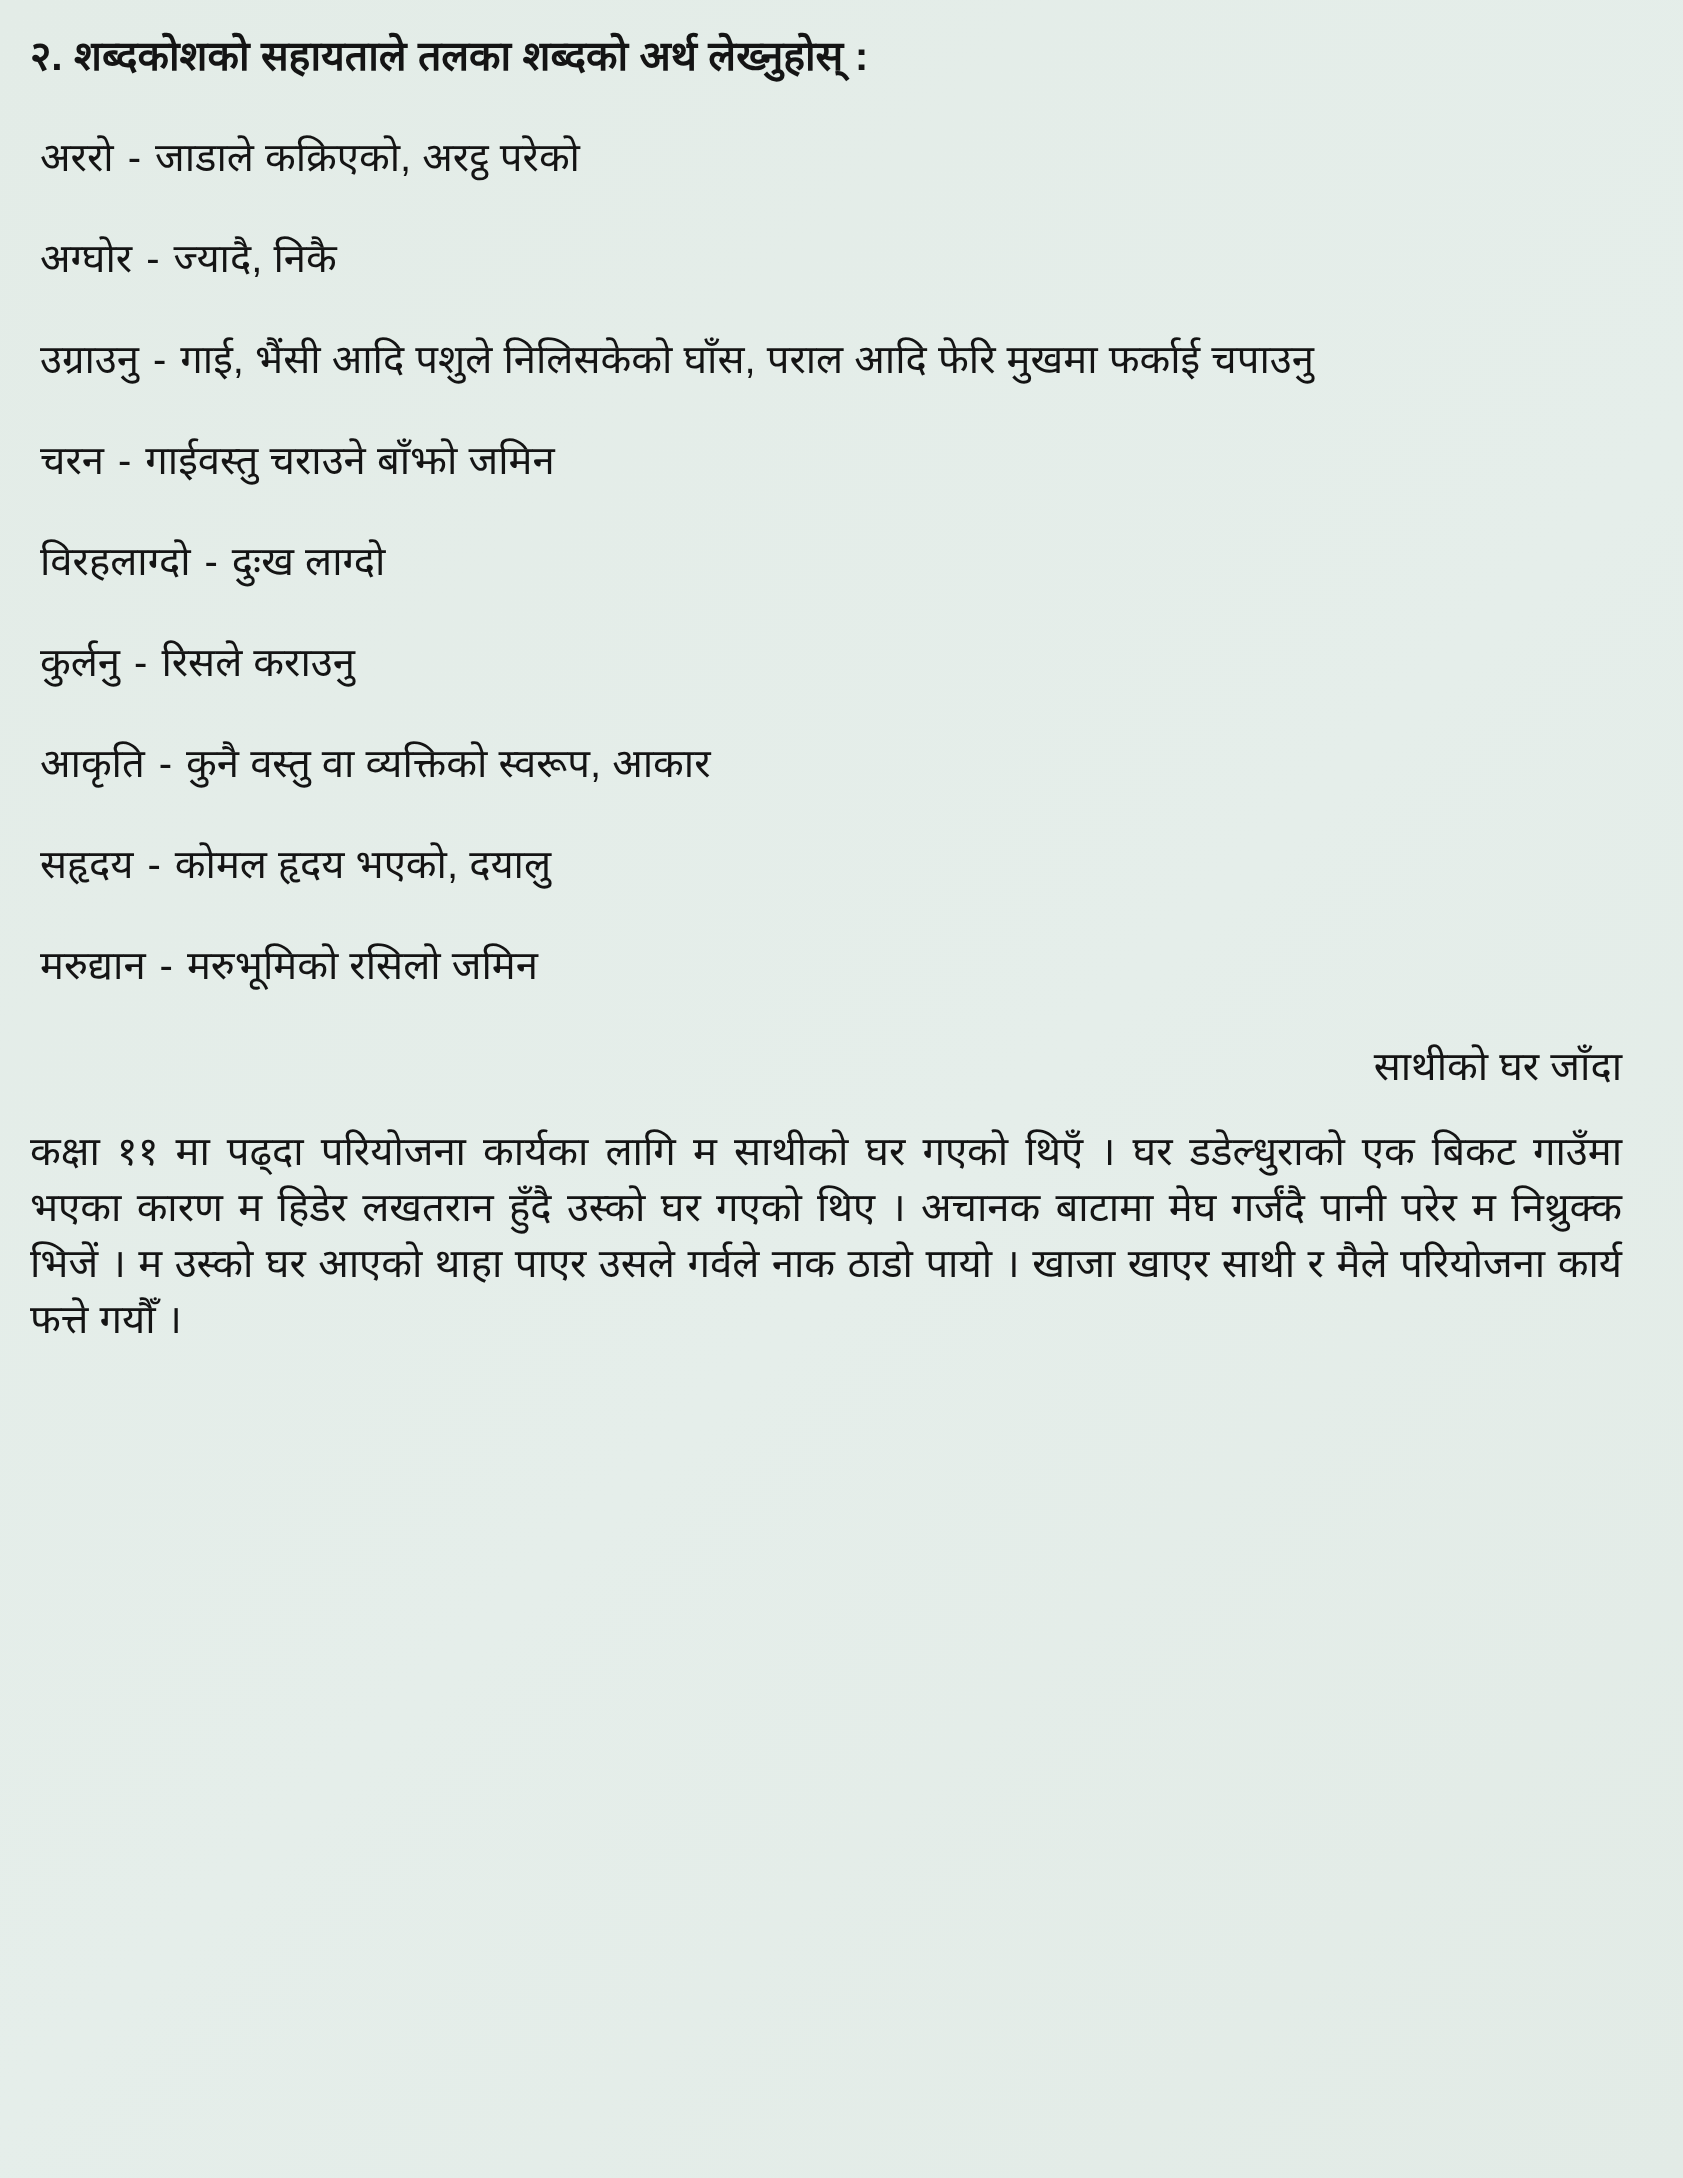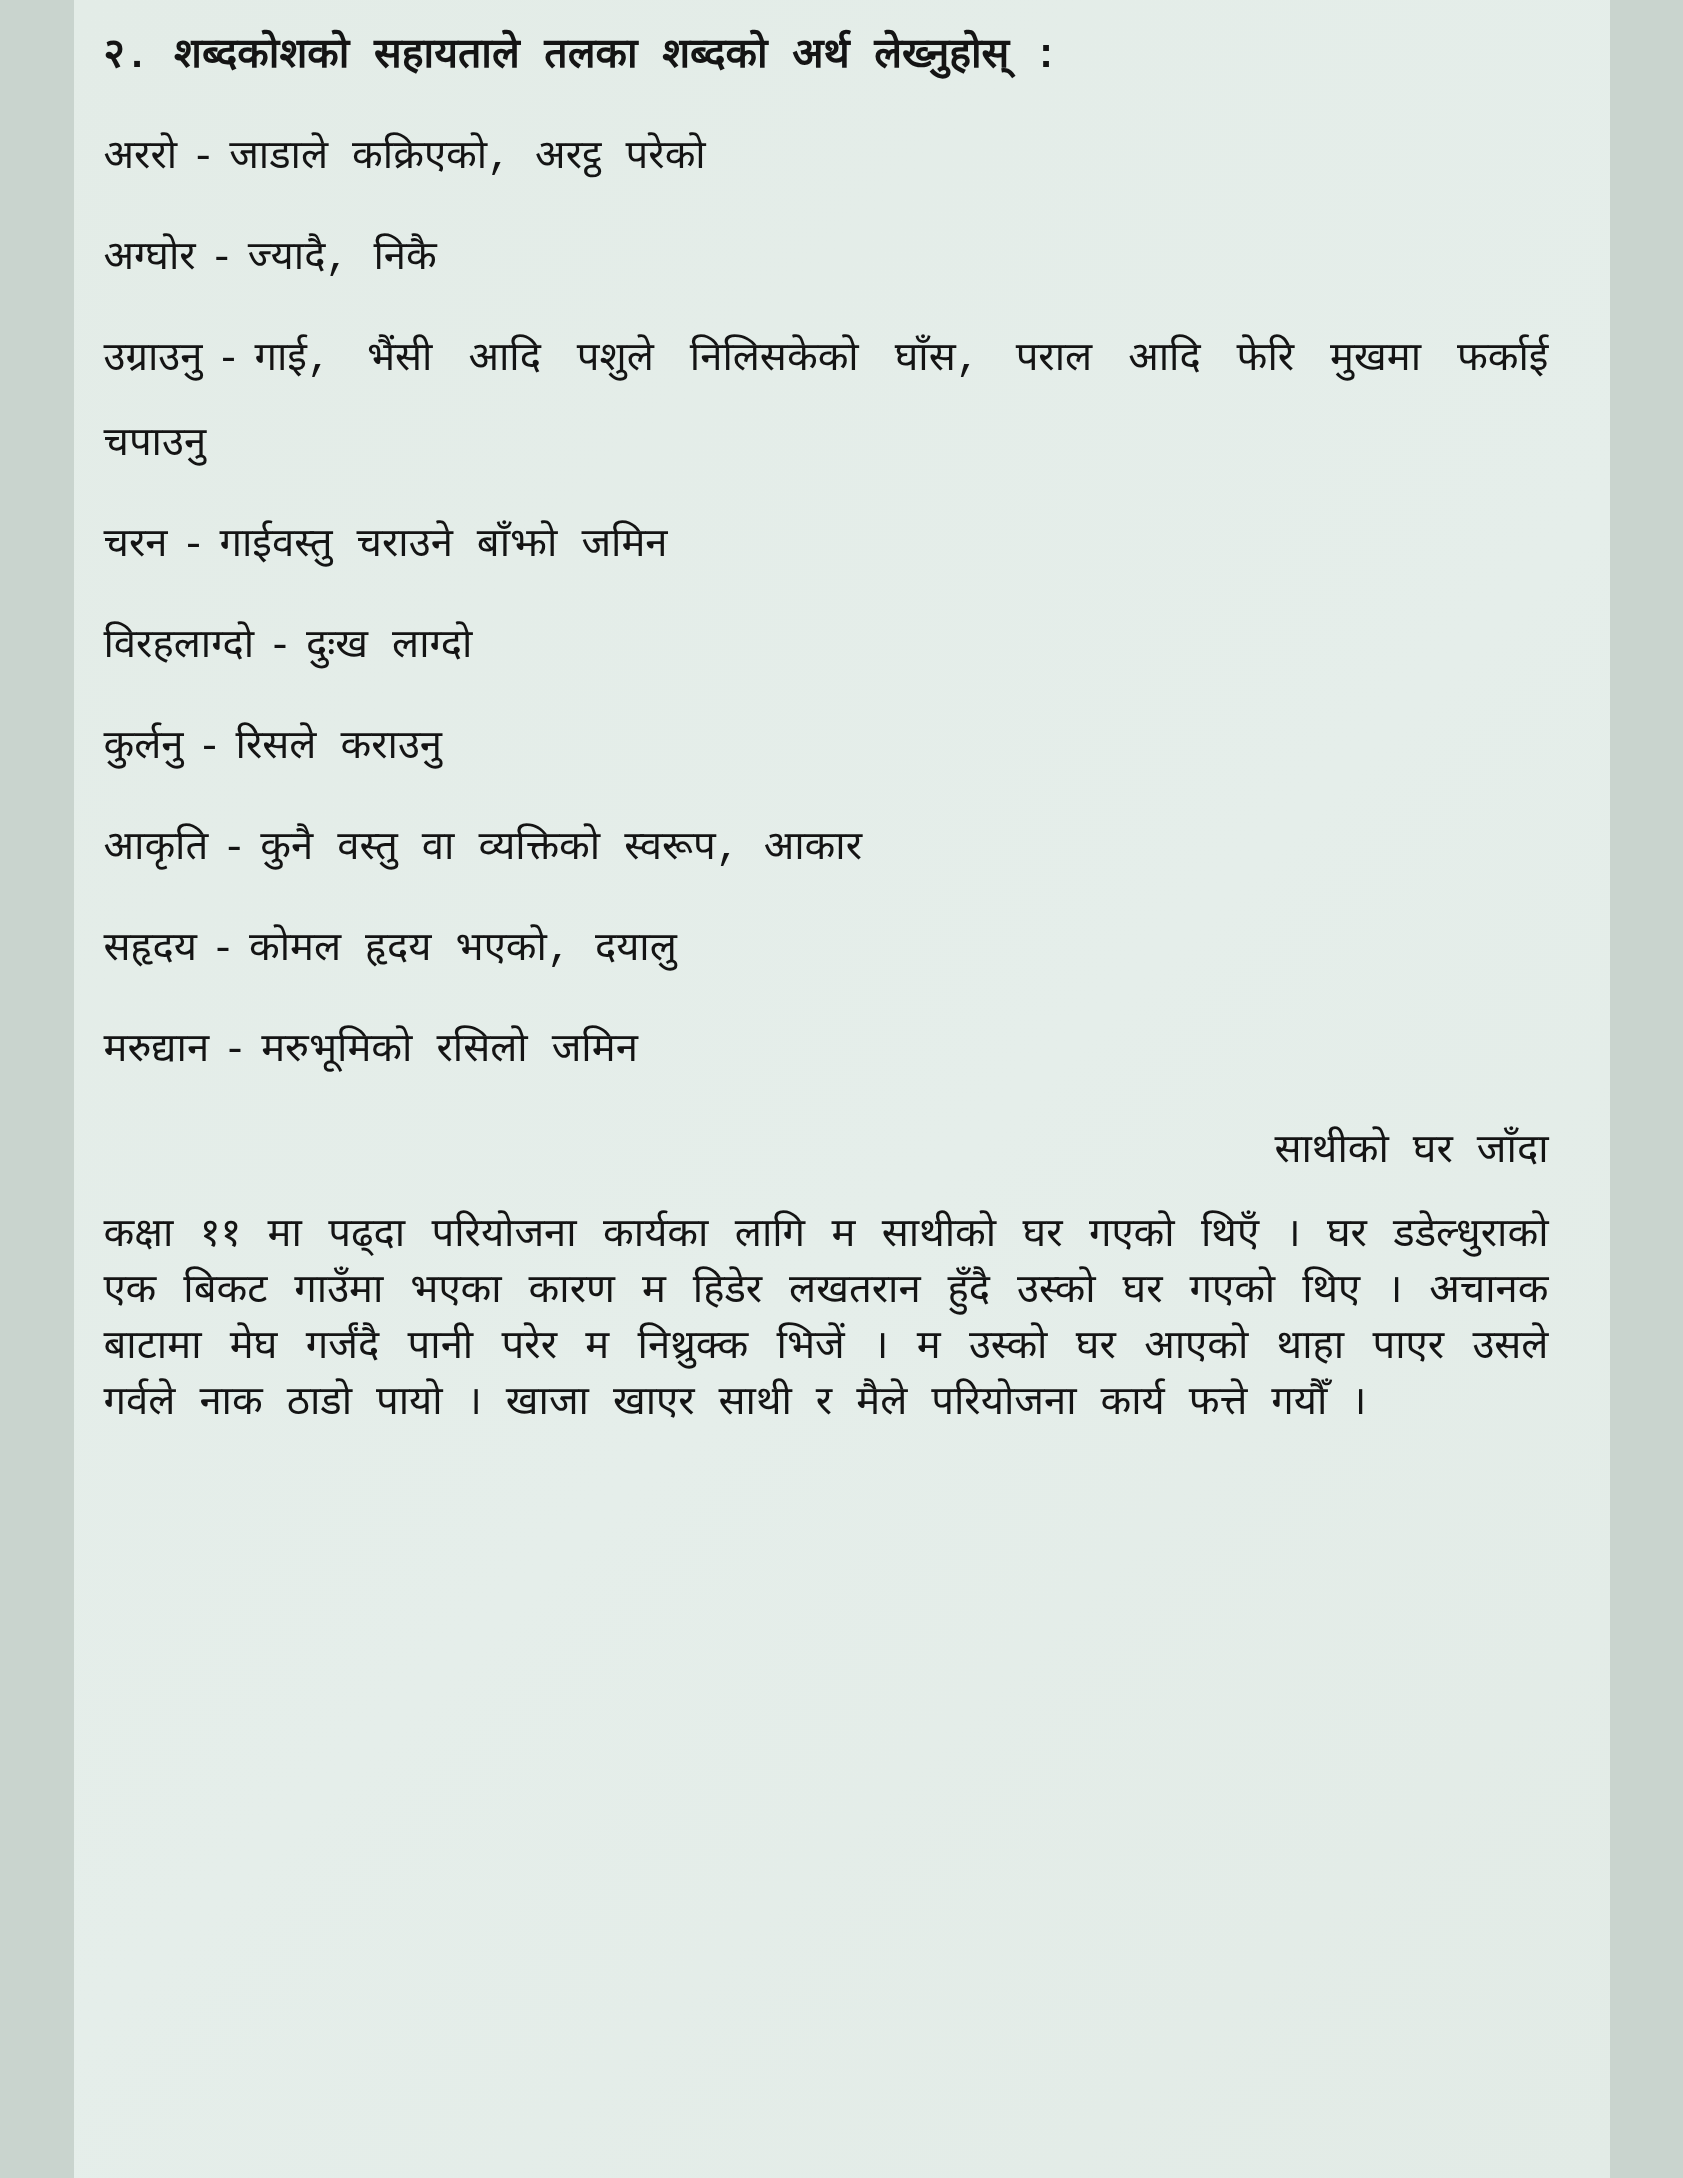--- a/index.html
+++ b/index.html
@@ -2,26 +2,26 @@
 <html lang="ne"><head>
 <meta charset="utf-8">
 <style>
   html, body {
     margin: 0;
     padding: 0;
     background: #c9d4ce;
   }
   .page {
     position: relative;
-    width: 1536px;
+    width: 1683px;
     height: 2178px;
     margin: 0 auto;
     background: linear-gradient(135deg, #e3ece7 0%, #e5eeea 55%, #e2ebe6 100%);
     color: #141414;
-    font-family: Liberation Mono, monospace;
+    font-family: Liberation Sans, sans-serif;
     overflow: hidden;
     box-sizing: border-box;
   }
   .content {
     box-sizing: border-box;
     padding: 14px 61px 0 30px;
   }
   .heading {
     font-size: 41px;
     font-weight: bold;
@@ -29,21 +29,21 @@
     margin: 0 0 16px 0;
     text-align: justify;
   }
   .def-list {
     margin: 0;
   }
   .entry {
     font-size: 40px;
     font-weight: normal;
     line-height: 85px;
-    margin: 0 0 16px 0;
+    margin: 0 0 16px 10px;
     text-align: justify;
   }
   .entry .dash {
     display: inline-block;
     margin: 0 14px;
   }
   .section3-heading {
     margin-top: 8px;
   }
   .essay-title {

